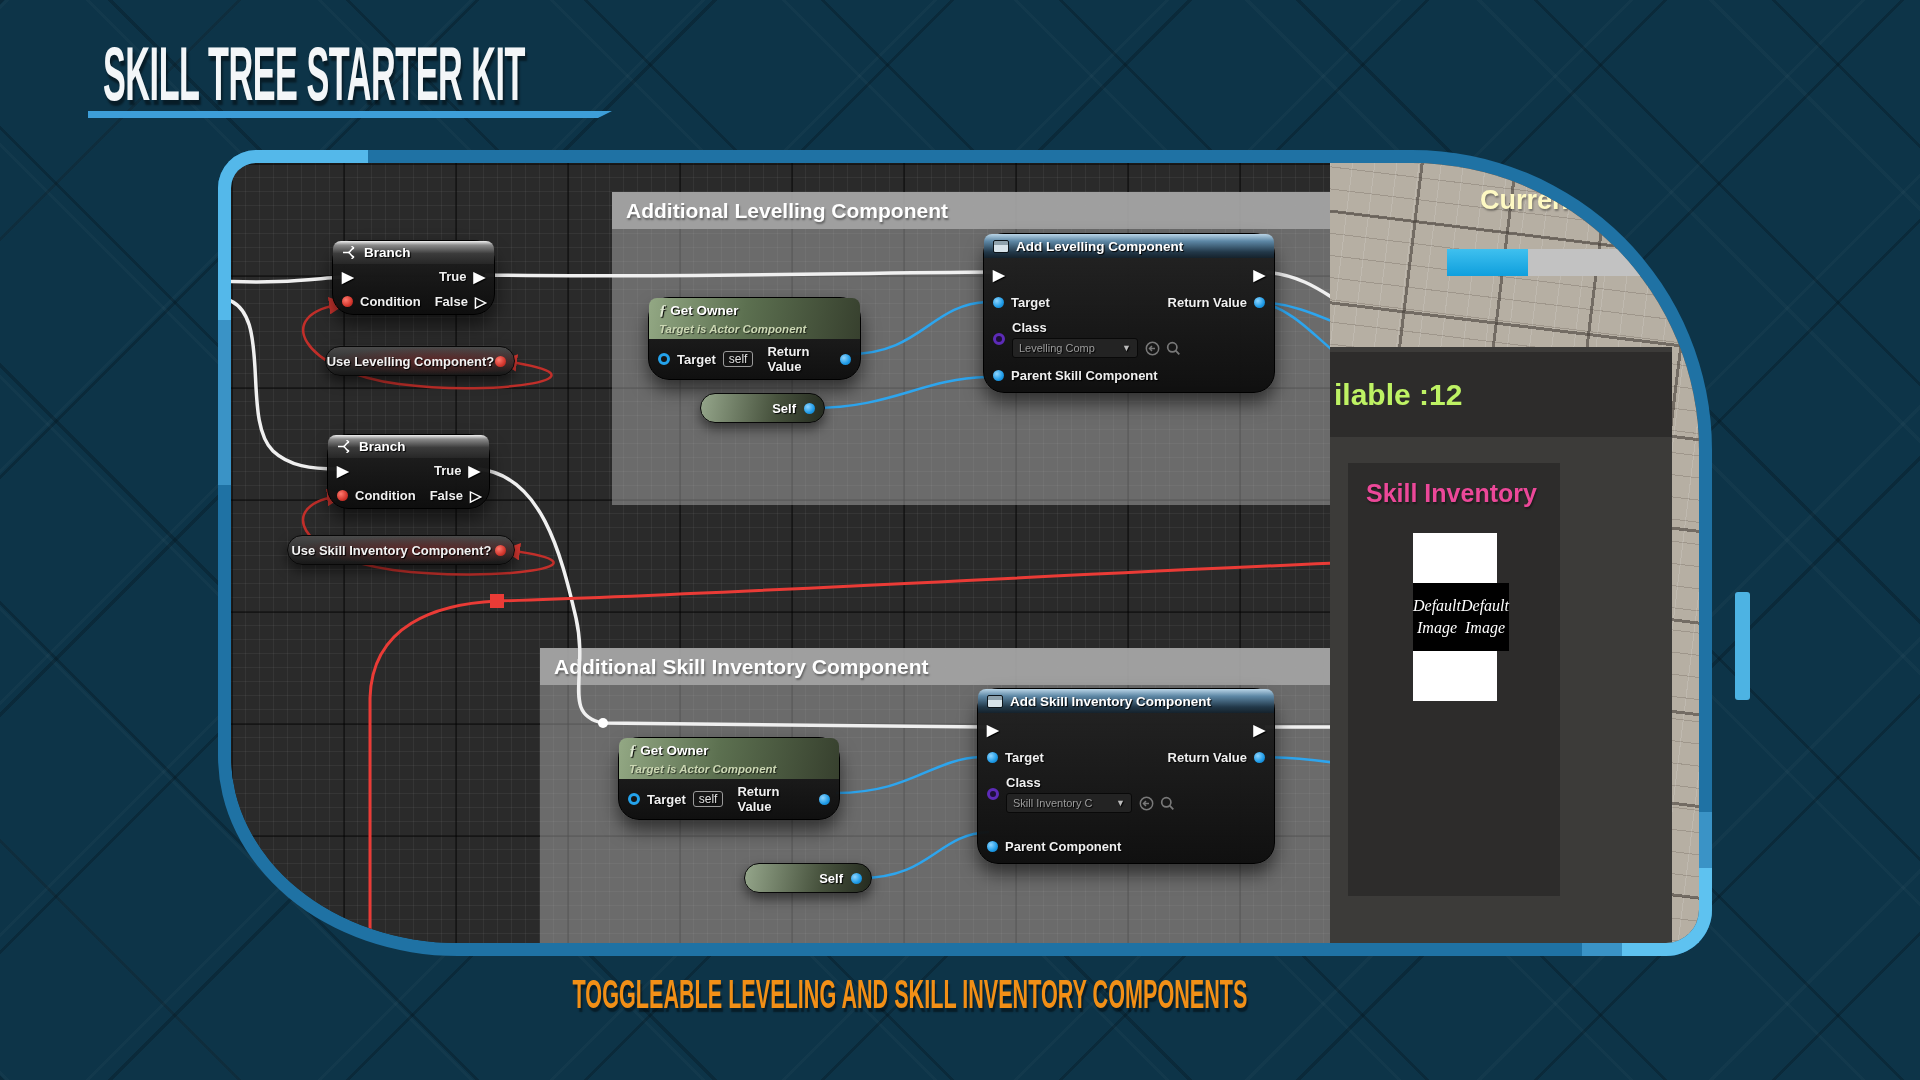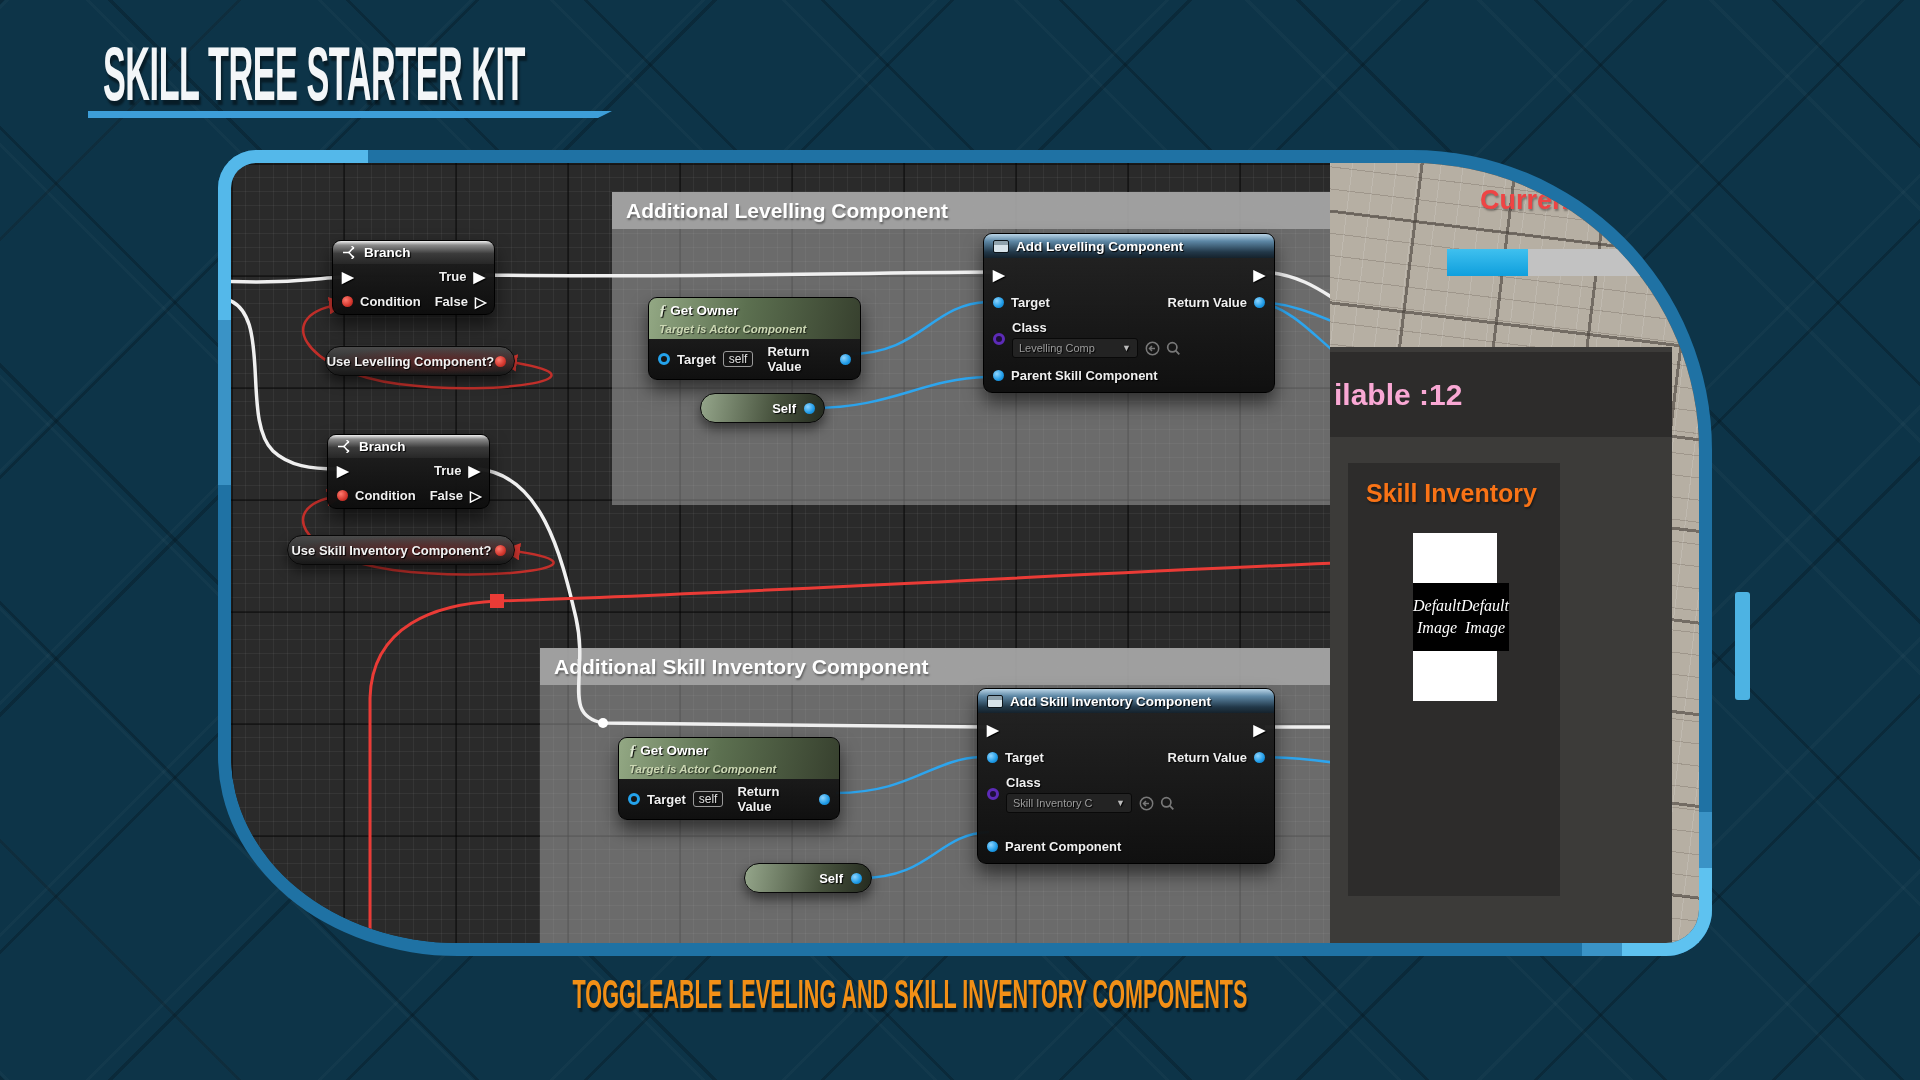--- a/index.html
+++ b/index.html
@@ -55,21 +55,21 @@
       linear-gradient(90deg, rgba(255,255,255,.05) 1px, transparent 1px);
     background-size:112px 112px,112px 112px,14px 14px,14px 14px;
   }
   .comment{position:absolute;}
   .comment .hdr{height:37px;background:rgba(168,168,168,.93);color:#fff;font-weight:bold;
     font-size:21px;line-height:37px;padding-left:14px;text-shadow:1px 2px 2px rgba(0,0,0,.4);}
   .comment .cbody{position:absolute;left:0;right:0;top:37px;bottom:0;background:rgba(212,212,212,.38);}
   .wires{position:absolute;left:0;top:0;width:1099px;height:780px;pointer-events:none;}
   
   .node{position:absolute;background:linear-gradient(180deg, rgba(34,34,34,.97), rgba(13,13,13,.97));
-    border:1px solid #000;border-radius:9px;box-shadow:0 10px 18px rgba(0,0,0,.55);color:#ececec;box-sizing:border-box;}
+    border:1px solid #000;border-radius:21px;box-shadow:0 10px 18px rgba(0,0,0,.55);color:#ececec;box-sizing:border-box;}
   .node-hdr{border-radius:8px 8px 0 0;padding:2px 9px;font-weight:bold;font-size:13.5px;color:#fff;
     text-shadow:1px 1px 1px #000;display:flex;align-items:center;gap:7px;}
   .branch-hdr{background:linear-gradient(180deg,#efefef,#8a8a8a 18%,#3b3b3b 55%,#272727);height:19px;}
   .fn-hdr{background:linear-gradient(100deg,#93a884,#5c7050 45%,#37402e);flex-direction:column;
     align-items:flex-start;gap:4px;padding:4px 10px;}
   .fn-sub{font-style:italic;font-weight:bold;font-size:11.5px;color:#ccd8b4;text-shadow:1px 1px 1px rgba(0,0,0,.6);}
   .add-hdr{background:linear-gradient(180deg,#b9d4e6,#5d87a5 30%,#223849 75%,#15222c);height:20px;}
   .prow{display:flex;align-items:center;gap:7px;padding:5px 9px;font-size:13px;font-weight:bold;
     color:#f0f0f0;text-shadow:1px 1px 1px #000;}
   .spacer{flex:1;}
@@ -99,30 +99,30 @@
     gap:8px;padding-right:9px;font-size:13px;font-weight:bold;color:#fff;text-shadow:1px 1px 1px #000;}
   
   .preview{position:absolute;left:1099px;top:0;width:369px;height:780px;overflow:hidden;}
   .floor{position:absolute;inset:0;background-color:#b6afa3;
     background-image:
       repeating-linear-gradient(97deg, rgba(70,63,57,0) 0 90px, rgba(70,63,57,.6) 90px 93px),
       repeating-linear-gradient(7deg, rgba(70,63,57,0) 0 88px, rgba(70,63,57,.6) 88px 91px),
       repeating-linear-gradient(97deg, rgba(255,255,255,.13) 0 1px, transparent 1px 22px),
       repeating-linear-gradient(7deg, rgba(120,110,100,.38) 0 1px, transparent 1px 22px);}
   .panel-grey{position:absolute;left:0;top:184px;width:342px;height:596px;background:#3c3b39;}
-  .cur-label{position:absolute;left:150px;top:22px;font-size:27px;font-weight:bold;color:#ef4444;
+  .cur-label{position:absolute;left:150px;top:22px;font-size:27px;font-weight:bold;color:#fef9c3;
     text-shadow:1px 2px 2px rgba(0,0,0,.35);white-space:nowrap;}
   .progress{position:absolute;left:117px;top:86px;width:212px;height:27px;background:#c2c2c2;}
   .progress .fill{position:absolute;left:0;top:0;height:100%;width:81px;
     background:linear-gradient(180deg,#3fc0ef,#0f9fdd);}
   .avail-bar{position:absolute;left:0;top:189px;width:342px;height:85px;background:#2d2c2b;
     display:flex;align-items:center;}
-  .avail-bar span{font-size:30px;font-weight:bold;color:#f9a8d4;margin-left:4px;white-space:nowrap;}
+  .avail-bar span{font-size:30px;font-weight:bold;color:#bef264;margin-left:4px;white-space:nowrap;}
   .inv-panel{position:absolute;left:18px;top:300px;width:212px;height:433px;background:#2d2c2b;}
-  .inv-title{font-size:25px;font-weight:bold;color:#f97316;margin:16px 0 0 18px;white-space:nowrap;
+  .inv-title{font-size:25px;font-weight:bold;color:#ec4899;margin:16px 0 0 18px;white-space:nowrap;
     text-shadow:1px 2px 2px rgba(0,0,0,.4);}
   .slot-frame{position:absolute;left:65px;top:70px;width:84px;height:168px;background:#fff;
     display:flex;align-items:center;justify-content:space-evenly;}
   .slot{width:68px;height:68px;background:#000;color:#fff;display:flex;align-items:center;justify-content:center;
     text-align:center;font-family:"Liberation Serif",serif;font-style:italic;font-size:16px;line-height:1.4;}
 </style>
 </head>
 <body>
 
 <div class="stage">

